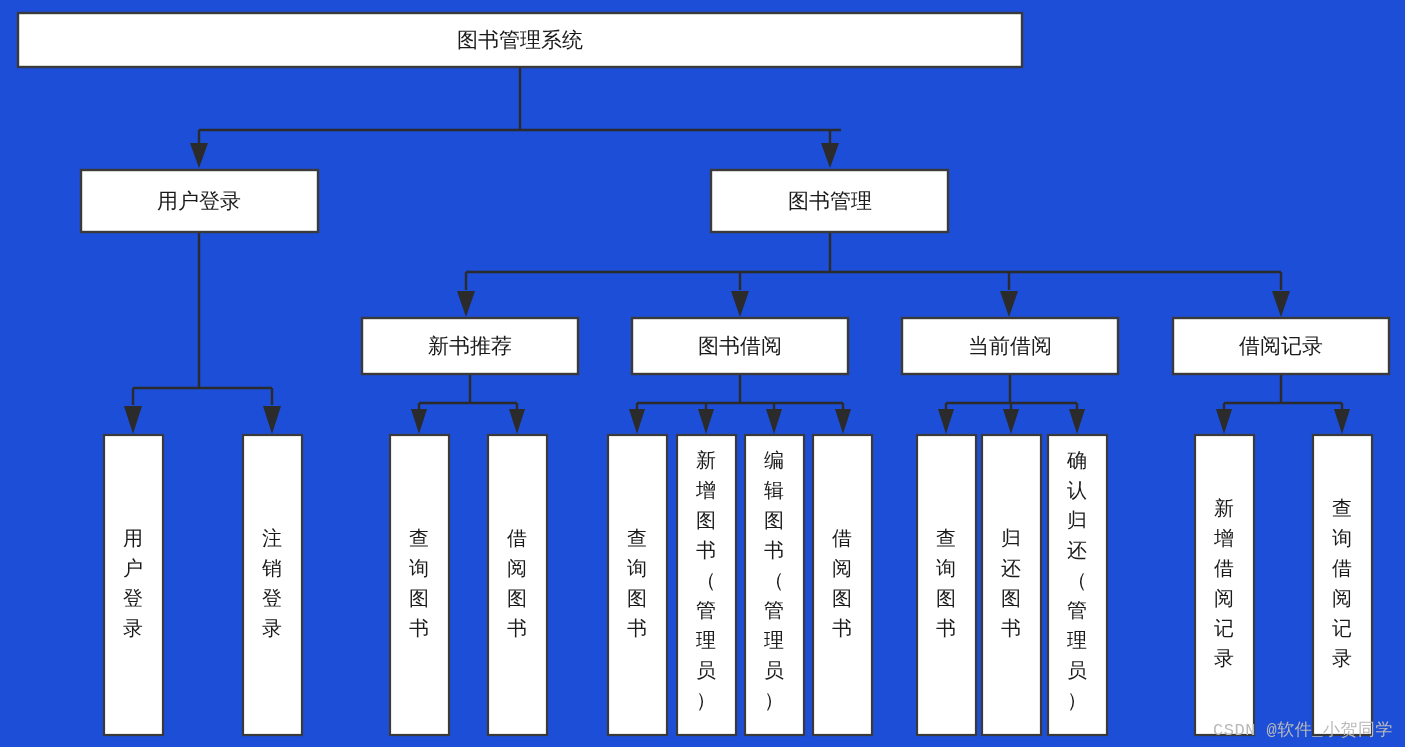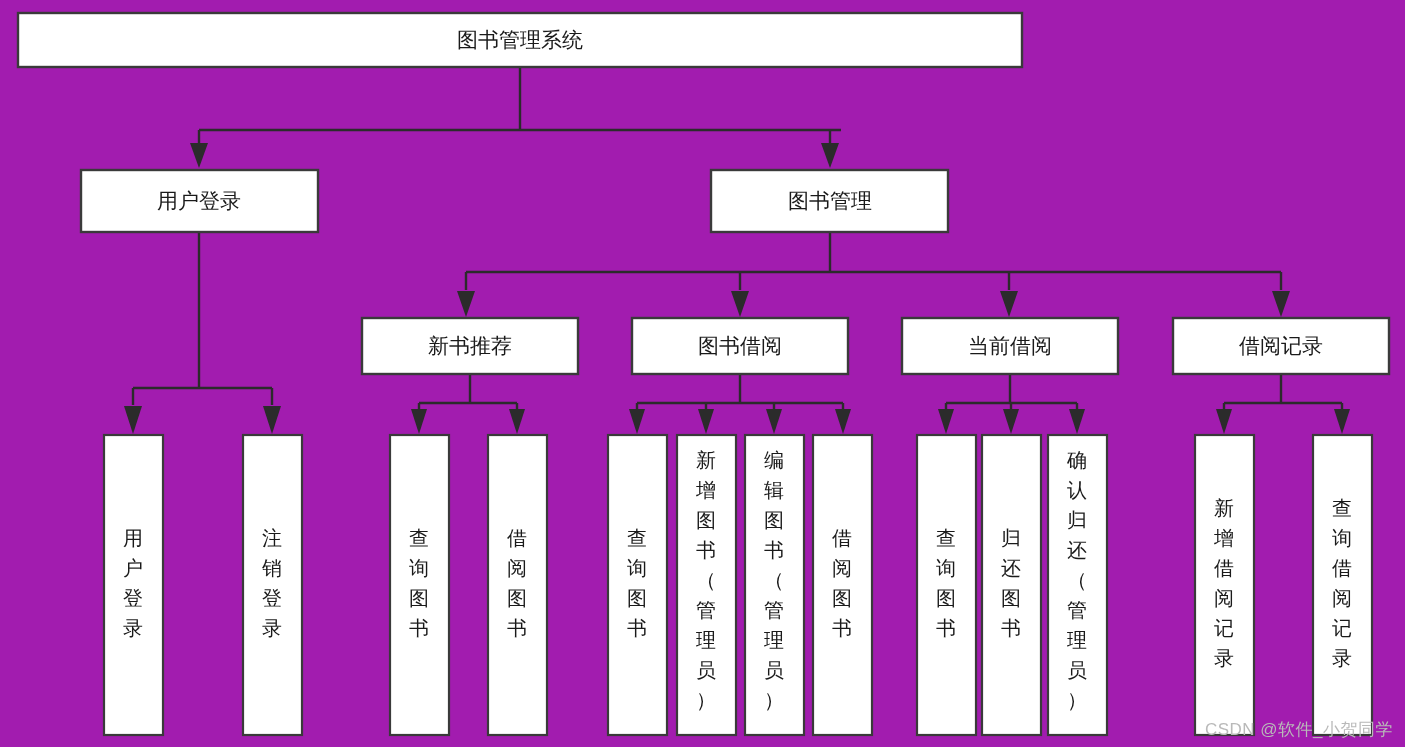--- a/index.html
+++ b/index.html
@@ -11,21 +11,21 @@
   body {
     width: 1405px;
     height: 747px;
     font-family: "Liberation Sans", "DejaVu Sans", sans-serif;
     overflow: hidden;
   }
   #diagram-root {
     position: relative;
     width: 1405px;
     height: 747px;
-    background: #a21caf;
+    background: #1d4ed8;
   }
   svg.flow-svg {
     position: absolute;
     left: 0;
     top: 0;
     width: 1405px;
     height: 747px;
     display: block;
   }
   .node-box {
@@ -54,21 +54,21 @@
     dominant-baseline: middle;
   }
   .node-label.vertical-label {
     font-size: 20px;
     text-anchor: middle;
   }
   .watermark {
     position: absolute;
     right: 12px;
     bottom: 6px;
-    font-family: Liberation Sans, sans-serif;
+    font-family: Liberation Mono, monospace;
     font-size: 17px;
     color: #b9b9b9;
     letter-spacing: 0.5px;
     white-space: nowrap;
     user-select: none;
   }
 </style>
 </head>
 <body>
 

